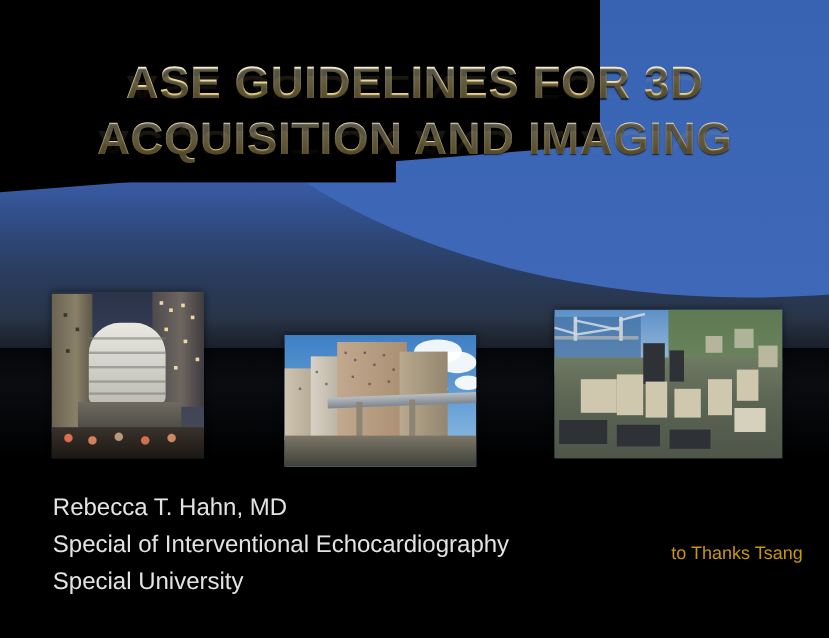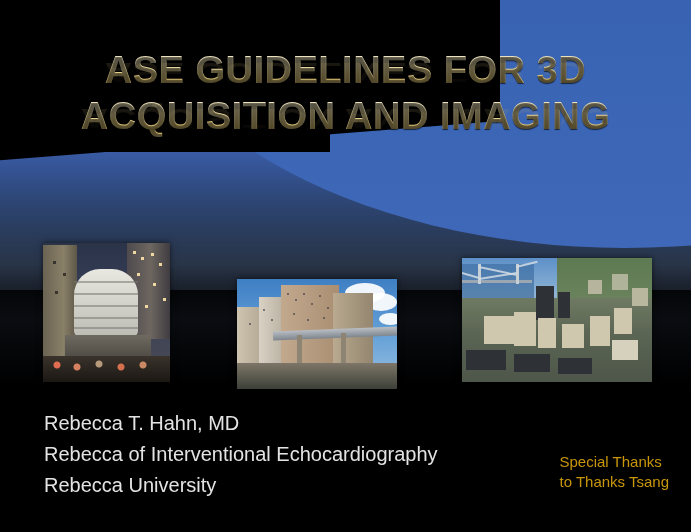--- a/index.html
+++ b/index.html
@@ -264,22 +264,21 @@
       <span class="p3-dark" style="left:52px;top:96px;width:36px;height:18px"></span>
       <span class="p3-dark" style="left:96px;top:100px;width:34px;height:16px"></span>
       <span class="p3-blk" style="left:126px;top:22px;width:14px;height:14px;background:#b6b49c"></span>
       <span class="p3-blk" style="left:150px;top:16px;width:16px;height:16px;background:#aeb39a"></span>
       <span class="p3-blk" style="left:170px;top:30px;width:16px;height:18px;background:#b9b79e"></span>
     </div>
   </div>
 
   <div class="author-block">
     <div class="author-line">Rebecca T. Hahn, MD</div>
-    <div class="author-line">Rebecca of Interventional Echocardiography</div>
-    <div class="author-line">Rebecca University</div>
+    <div class="author-line">Special of Interventional Echocardiography</div>
+    <div class="author-line">Special University</div>
   </div>
 
   <div class="thanks-block">
-    <div class="thanks-line">Special Thanks</div>
     <div class="thanks-line">to Thanks Tsang</div>
   </div>
 
 </div>
 
 </body></html>

